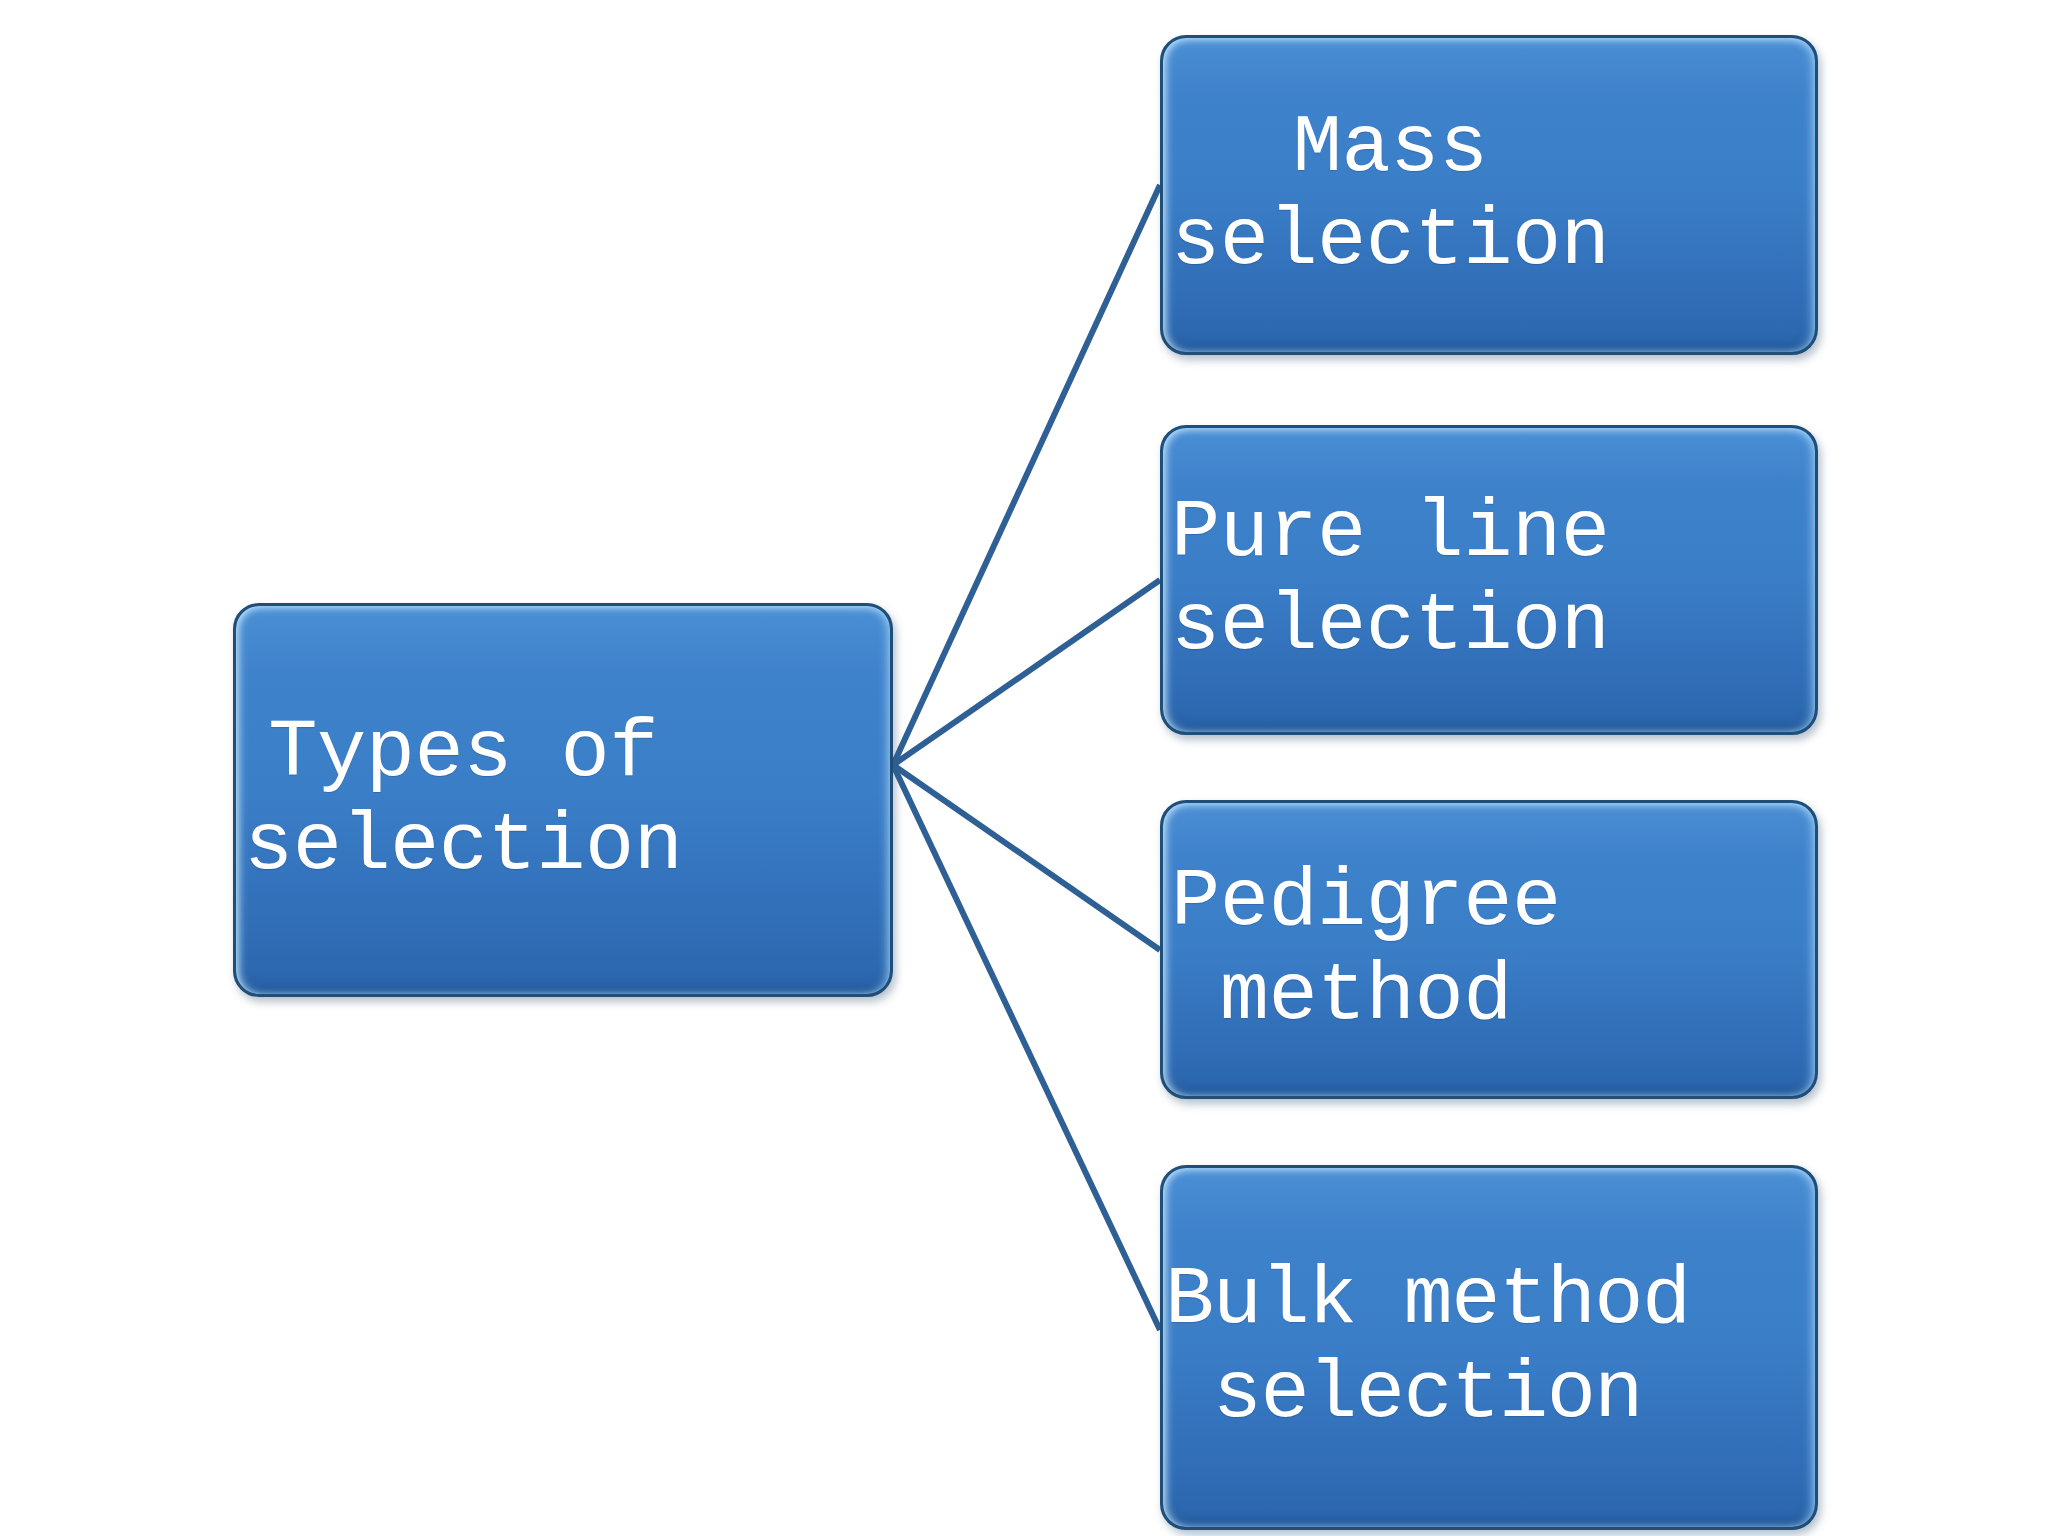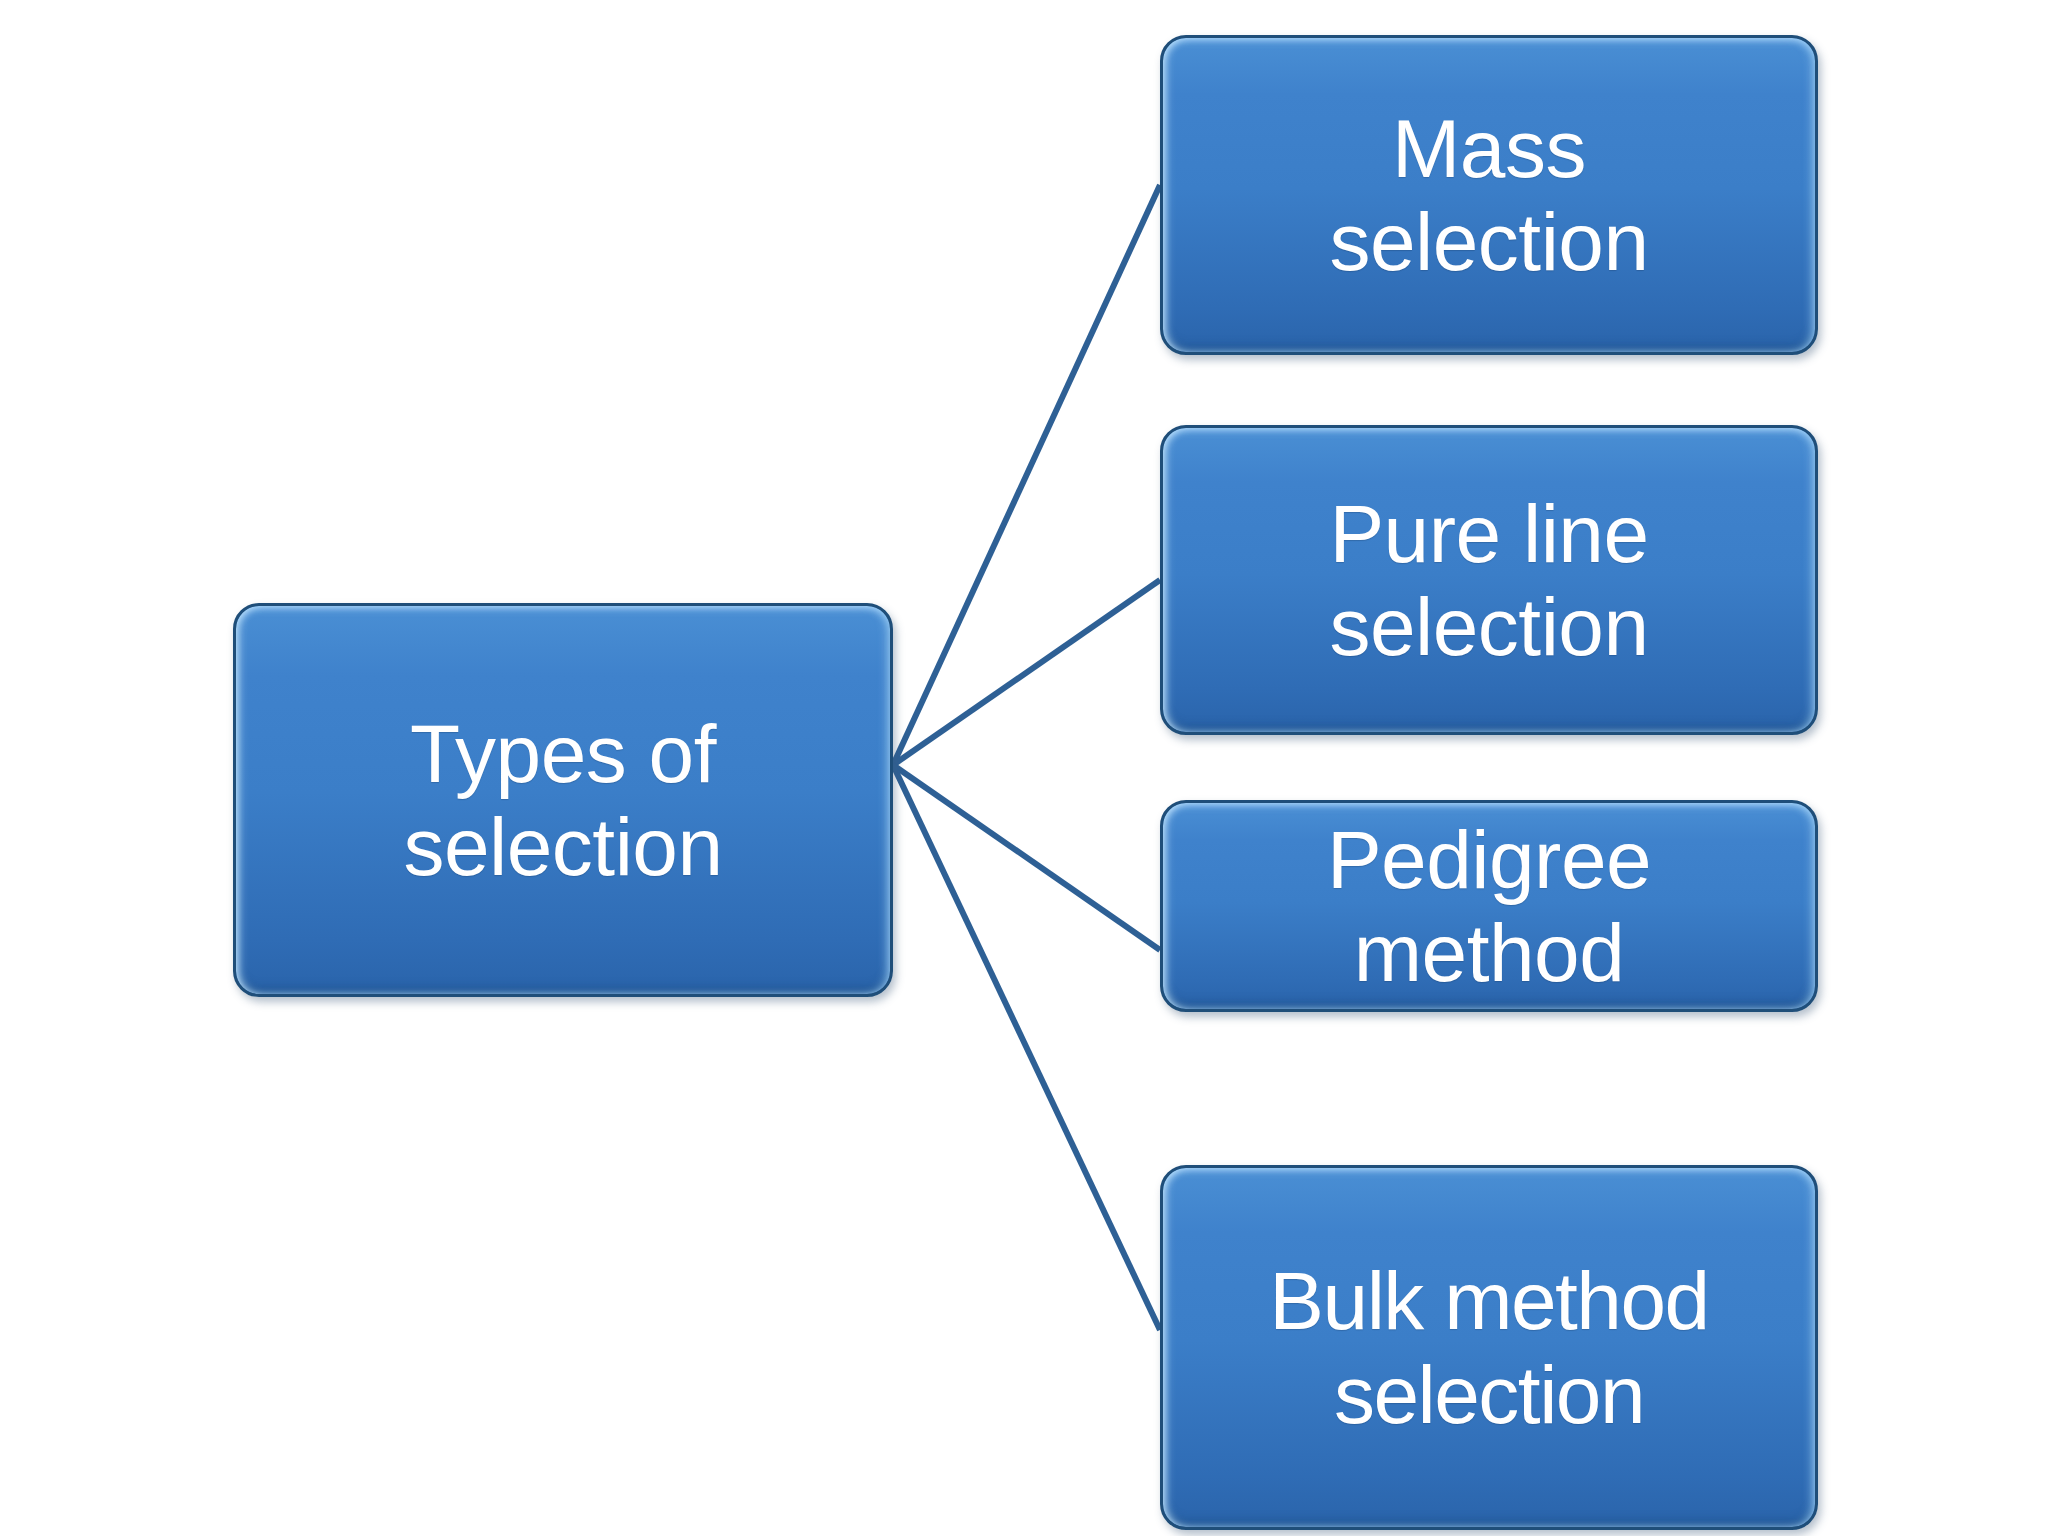--- a/index.html
+++ b/index.html
@@ -37,38 +37,38 @@
   }
 
   
   .node {
     position: absolute;
     z-index: 2;
     box-sizing: border-box;
     border-radius: 26px;
     display: flex;
     align-items: center;
-    justify-content: center;
     text-align: center;
     color: #ffffff;
     
     background:
       linear-gradient(to bottom,
         #4a8fd4 0%,
         #3f82cc 18%,
         #3b7ec8 48%,
         #2f6cb5 86%,
         #2a64ab 100%);
     border: 3px solid #1f4e79;
     box-shadow:
       inset 5px 0 9px -2px rgba(190, 228, 255, 0.95),
       inset -6px 0 10px -3px rgba(150, 205, 248, 0.80),
       inset 0 5px 9px -3px rgba(185, 222, 255, 0.70),
       inset 0 -7px 12px -4px rgba(16, 56, 99, 0.55),
       3px 5px 9px rgba(60, 90, 120, 0.38);
+    font-family: Liberation Mono, monospace;
   }
   .node-label {
     display: block;
     font-weight: 400;
     line-height: 1.14;
     letter-spacing: -0.5px;
     text-shadow: 0 1px 1px rgba(20, 55, 95, 0.28);
     padding: 0 8px;
     white-space: pre-line;
   }
@@ -84,21 +84,21 @@
 
   
   .node-leaf {
     left: 1160px;
     width: 658px;
   }
   .node-leaf .node-label { font-size: 82px; }
 
   #node-mass      { top: 35px;   height: 320px; }
   #node-pureline  { top: 425px;  height: 310px; }
-  #node-pedigree  { top: 800px;  height: 212px; }
+  #node-pedigree  { top: 800px;  height: 299px; }
   #node-bulk      { top: 1165px; height: 365px; }
 
   
   #node-bulk .node-label { padding: 0 2px; letter-spacing: -1.5px; }
 </style>
 </head>
 <body>
 
 <div id="canvas">
 

